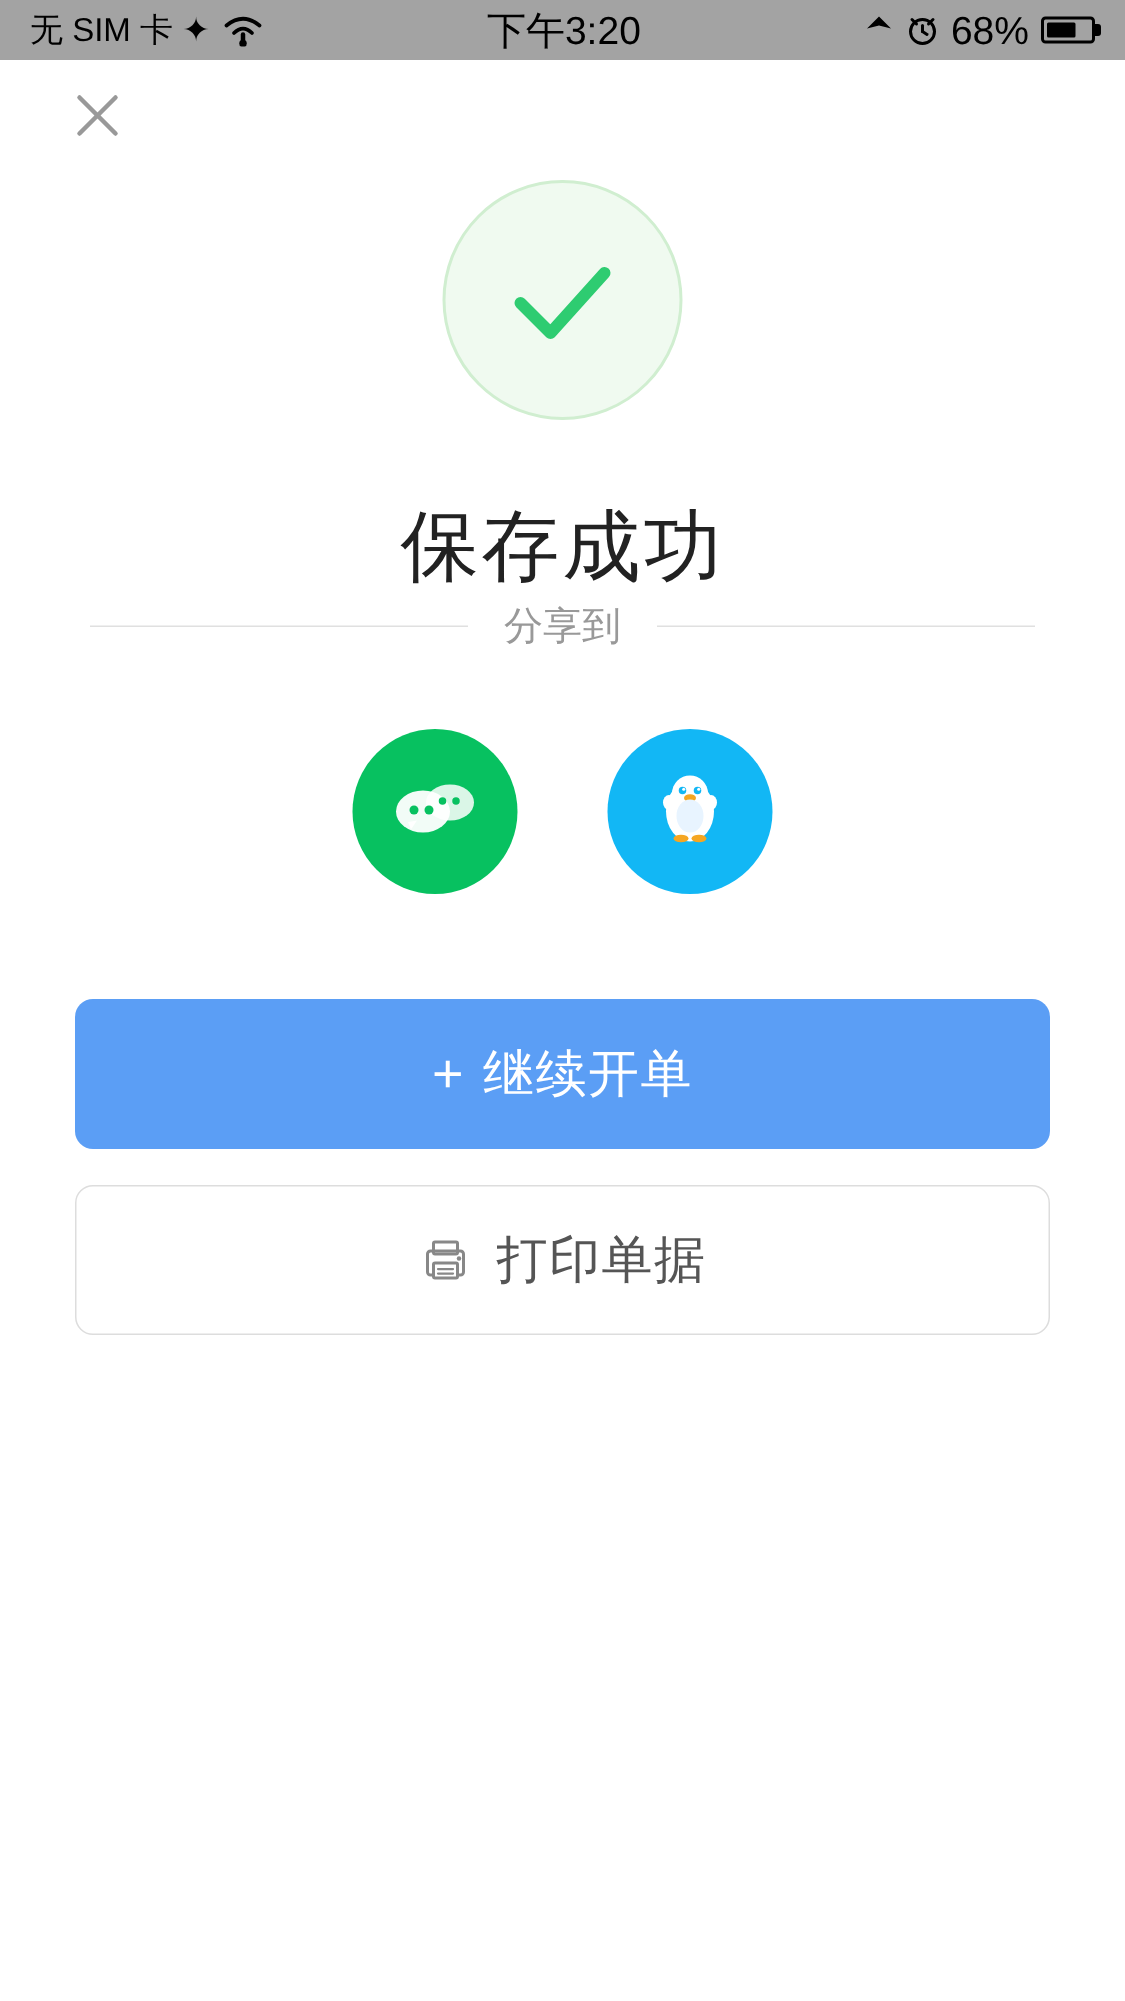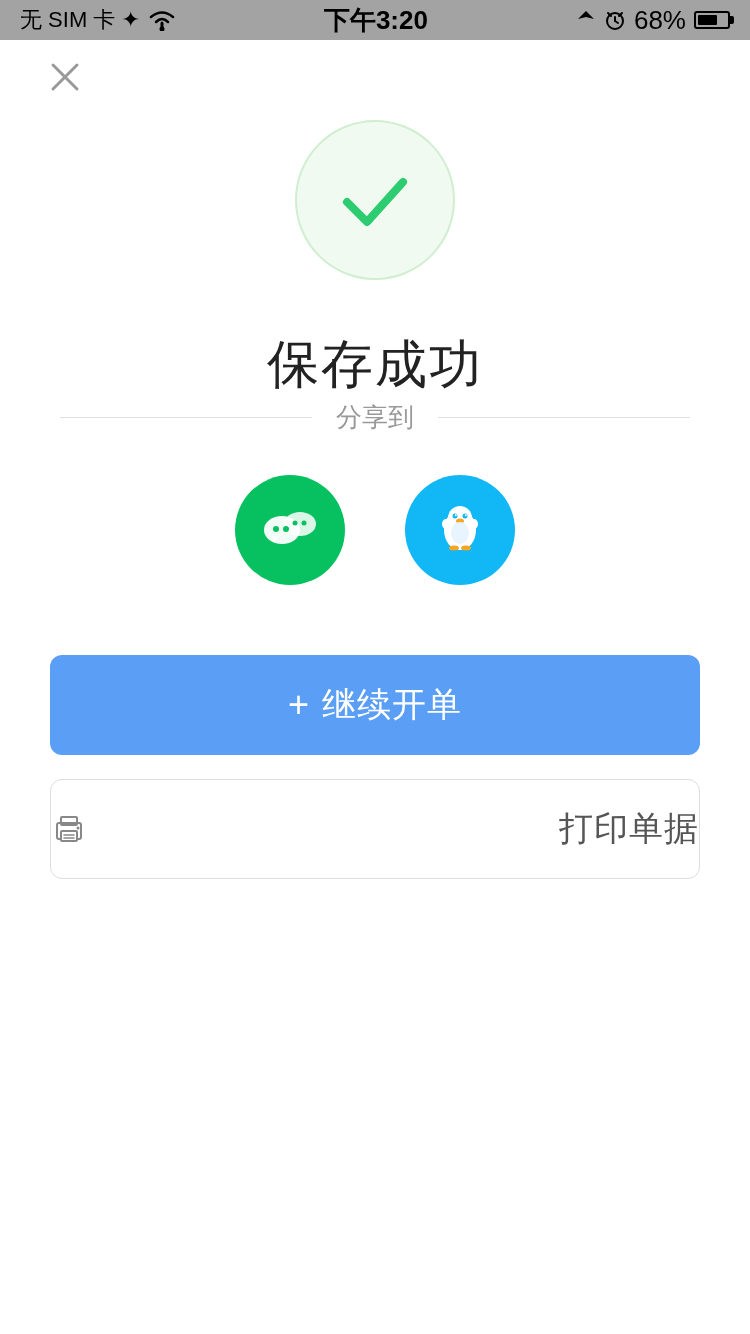--- a/index.html
+++ b/index.html
@@ -27,21 +27,21 @@
     .status-left {
       display: flex;
       align-items: center;
       gap: 8px;
       font-size: 24px;
       font-weight: 500;
       color: #000;
     }
     .status-center {
       font-size: 26px;
-      font-weight: 700;
+      font-weight: 400;
       color: #000;
     }
     .status-right {
       display: flex;
       align-items: center;
       gap: 8px;
       font-size: 22px;
       color: #000;
     }
     .battery-icon {
@@ -128,21 +128,21 @@
       color: #222;
       letter-spacing: 2px;
     }
 
     
     .share-divider {
       width: 100%;
       display: flex;
       align-items: center;
       padding: 0 60px;
-      margin-bottom: 40px;
+      margin-bottom: 51px;
     }
     .divider-line {
       flex: 1;
       height: 1px;
       background: #e0e0e0;
     }
     .divider-text {
       padding: 0 24px;
       font-size: 26px;
       color: #999;
@@ -195,21 +195,21 @@
       letter-spacing: 1px;
     }
     .btn-secondary {
       width: 100%;
       height: 100px;
       background: #fff;
       border: 1px solid #ddd;
       border-radius: 12px;
       display: flex;
       align-items: center;
-      justify-content: space-between;
+      justify-content: center;
       gap: 16px;
       cursor: pointer;
       font-size: 34px;
       color: #555;
       font-weight: 400;
       letter-spacing: 1px;
     }
   </style>
 </head>
 <body>

